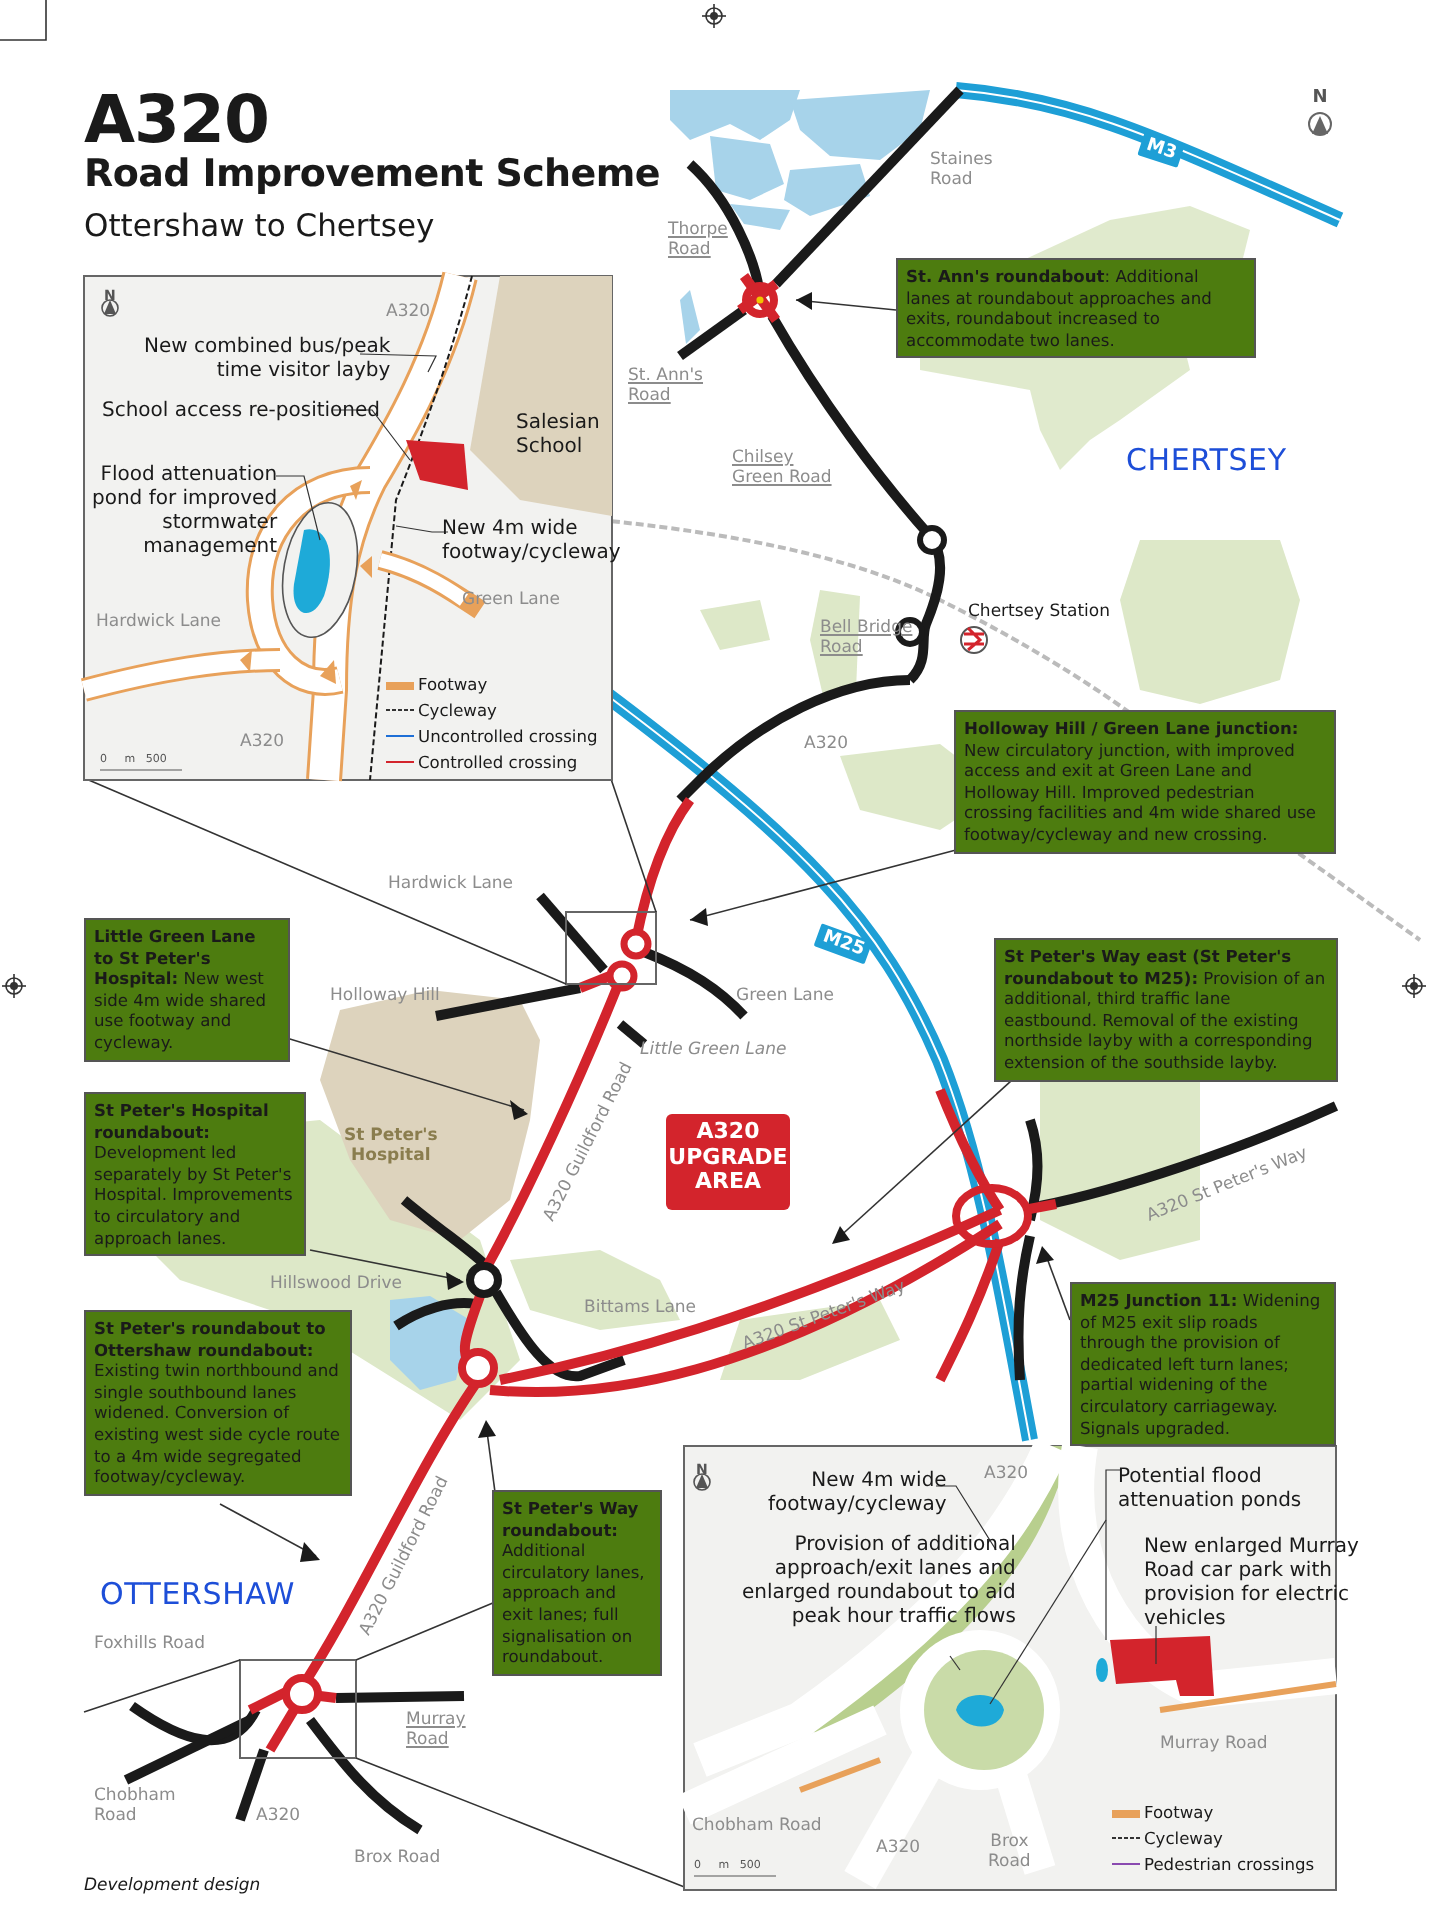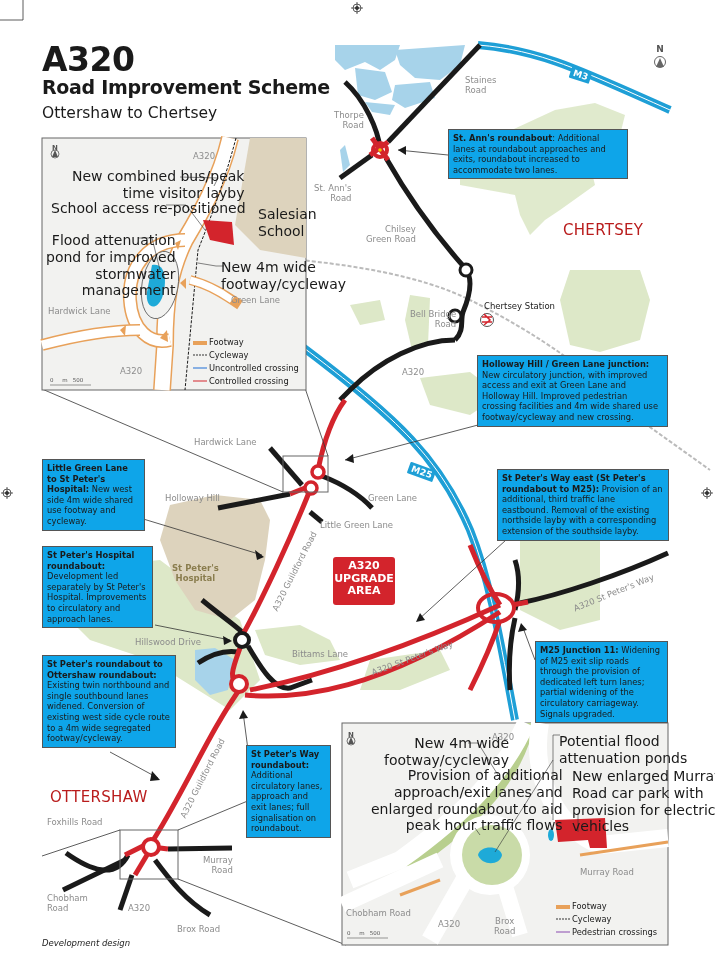--- a/index.html
+++ b/index.html
@@ -3,26 +3,26 @@
 <meta charset="utf-8">
 <style>
   html, body { margin:0; padding:0; background:#ffffff; }
   body { width:715px; height:955px; position:relative; overflow:hidden; font-family:"DejaVu Sans", sans-serif; }
   .abs { position:absolute; }
   #mapsvg { position:absolute; left:0; top:0; width:715px; height:955px; }
   .title-main { left:42px; top:40px; font-size:33px; font-weight:bold; color:#1a1a1a; letter-spacing:-0.5px; }
   .title-sub { left:42px; top:76px; font-size:19px; font-weight:bold; color:#1a1a1a; letter-spacing:-0.3px; }
   .title-sub2 { left:42px; top:104px; font-size:15.5px; color:#1a1a1a; }
   .lbl { position:absolute; font-size:8.5px; color:#8c8c8c; line-height:1.15; white-space:nowrap; }
-  .lbl.r { text-align:right; }
-  .ilbl { position:absolute; font-size:14px; color:#1a1a1a; line-height:1.2; white-space:nowrap; }
+  .lbl.r { text-align:left;text-decoration:underline; }
+  .ilbl { position:absolute; font-size:10px; color:#1a1a1a; line-height:1.2; white-space:nowrap; }
   .ilbl.r { text-align:right; }
-  .town { position:absolute; font-size:15px; color:#b91c1c; letter-spacing:0.3px; }
+  .town { position:absolute; font-size:15px; color:#1d4ed8; letter-spacing:0.3px; }
   .hosp { position:absolute; font-size:8.5px; font-weight:bold; color:#8a7d4e; text-align:center; line-height:1.2; }
-  .callout { position:absolute; background:#0ea5e9; border:1px solid #555; font-size:8.3px; line-height:1.28; color:#1a1a1a; padding:3px 4px; box-sizing:border-box; }
+  .callout { position:absolute; background:#4d7c0f; border:1px solid #555; font-size:8.3px; line-height:1.28; color:#1a1a1a; padding:3px 4px; box-sizing:border-box; }
   .callout b { font-weight:bold; }
   .upgrade { position:absolute; left:333px; top:557px; width:62px; height:48px; background:#d3242c; border-radius:3px; color:#fff; font-weight:bold; font-size:11px; text-align:center; line-height:1.15; padding-top:3px; box-sizing:border-box; }
   .roadname { position:absolute; font-size:8.5px; color:#8c8c8c; white-space:nowrap; transform-origin:left top; }
   .legend-row { position:absolute; font-size:8.3px; color:#1a1a1a; white-space:nowrap; display:flex; align-items:center; gap:3px; }
   .indic { position:absolute; left:42px; top:938px; font-size:8.5px; font-style:italic; color:#1a1a1a; }
   .motorway-tag { position:absolute; background:#1e9fd6; color:#fff; font-weight:bold; font-size:9px; padding:0 3px; border-radius:1px; line-height:12px; }
   .scale { position:absolute; font-size:5.5px; color:#555; }
 </style>
 </head>
 <body>
@@ -287,21 +287,21 @@
 <div class="lbl r" style="left:314px;top:184px;white-space:pre;">St. Ann's
 Road</div>
 <div class="lbl r" style="left:366px;top:225px;white-space:pre;">Chilsey
 Green Road</div>
 <div class="lbl r" style="left:410px;top:310px;white-space:pre;">Bell Bridge
 Road</div>
 <div class="lbl" style="left:402px;top:368px;">A320</div>
 <div class="lbl" style="left:194px;top:438px;">Hardwick Lane</div>
 <div class="lbl" style="left:165px;top:494px;">Holloway Hill</div>
 <div class="lbl" style="left:368px;top:494px;">Green Lane</div>
-<div class="lbl" style="left:320px;top:521px;">Little Green Lane</div>
+<div class="lbl" style="left:320px;top:521px;font-style:italic;">Little Green Lane</div>
 <div class="roadname" style="left:270px;top:608px;transform:rotate(-63deg);">A320 Guildford Road</div>
 <div class="lbl" style="left:135px;top:638px;">Hillswood Drive</div>
 <div class="lbl" style="left:292px;top:650px;">Bittams Lane</div>
 <div class="roadname" style="left:370px;top:668px;transform:rotate(-20deg);">A320 St Peter's Way</div>
 <div class="roadname" style="left:572px;top:604px;transform:rotate(-22deg);">A320 St Peter's Way</div>
 <div class="roadname" style="left:178px;top:815px;transform:rotate(-63deg);">A320 Guildford Road</div>
 <div class="lbl" style="left:47px;top:818px;">Foxhills Road</div>
 <div class="lbl" style="left:47px;top:894px;white-space:pre;">Chobham
 Road</div>
 <div class="lbl" style="left:128px;top:904px;">A320</div>

